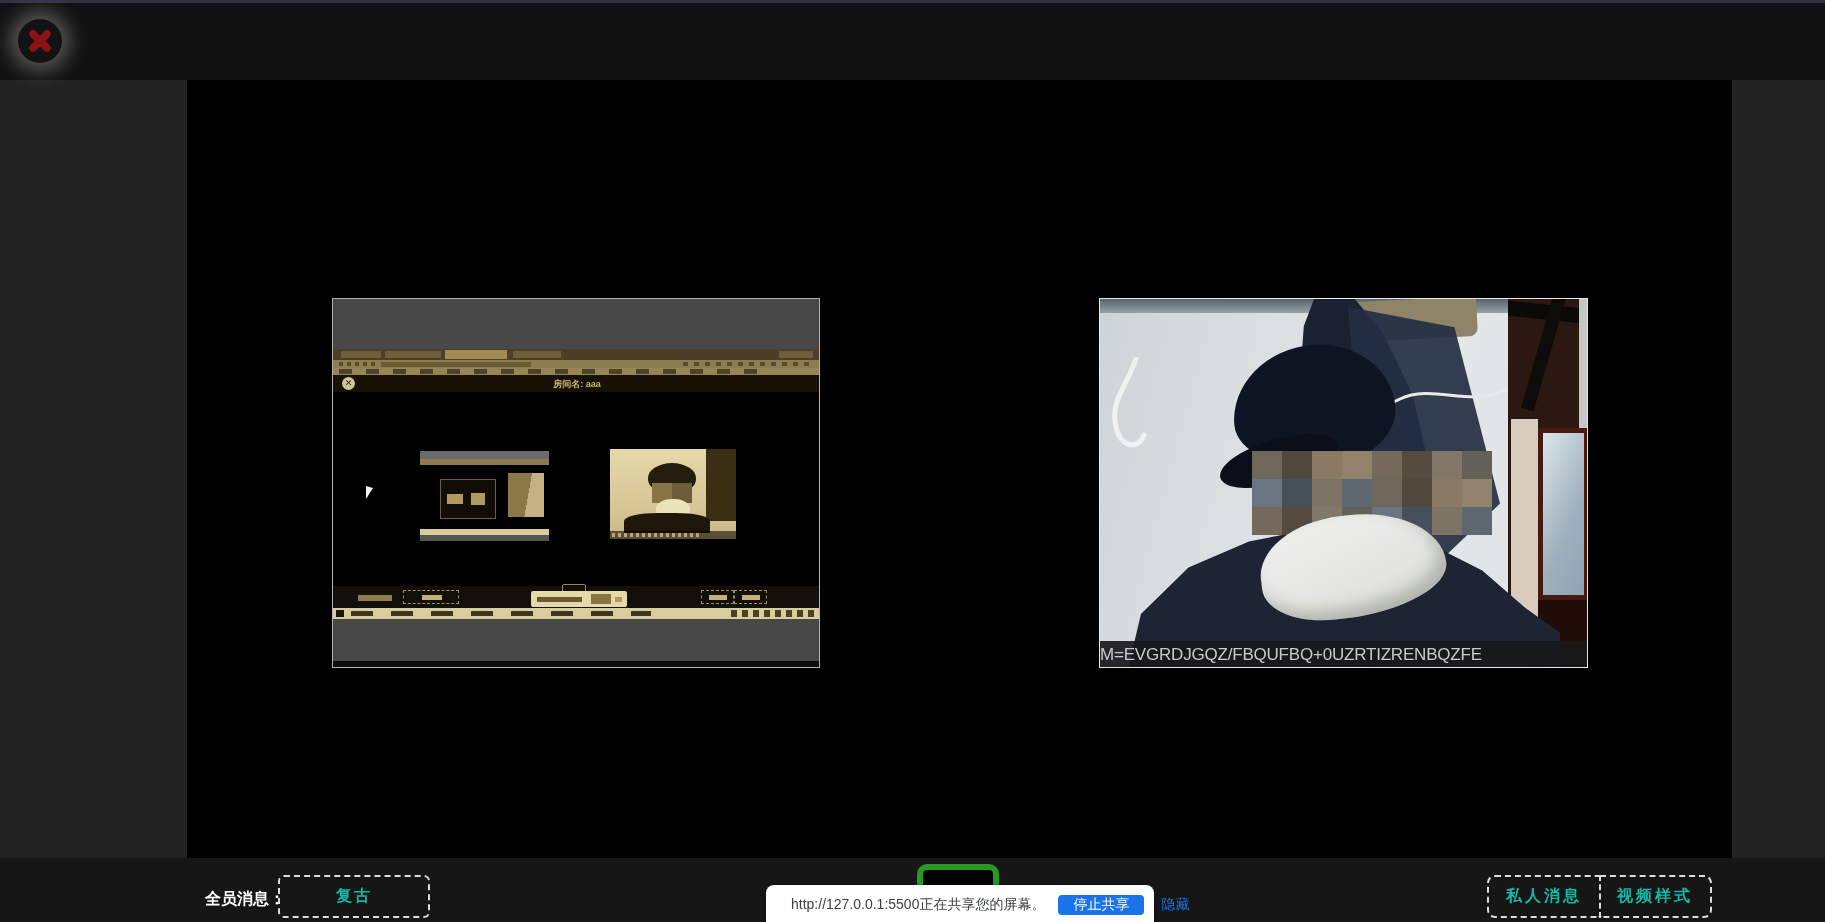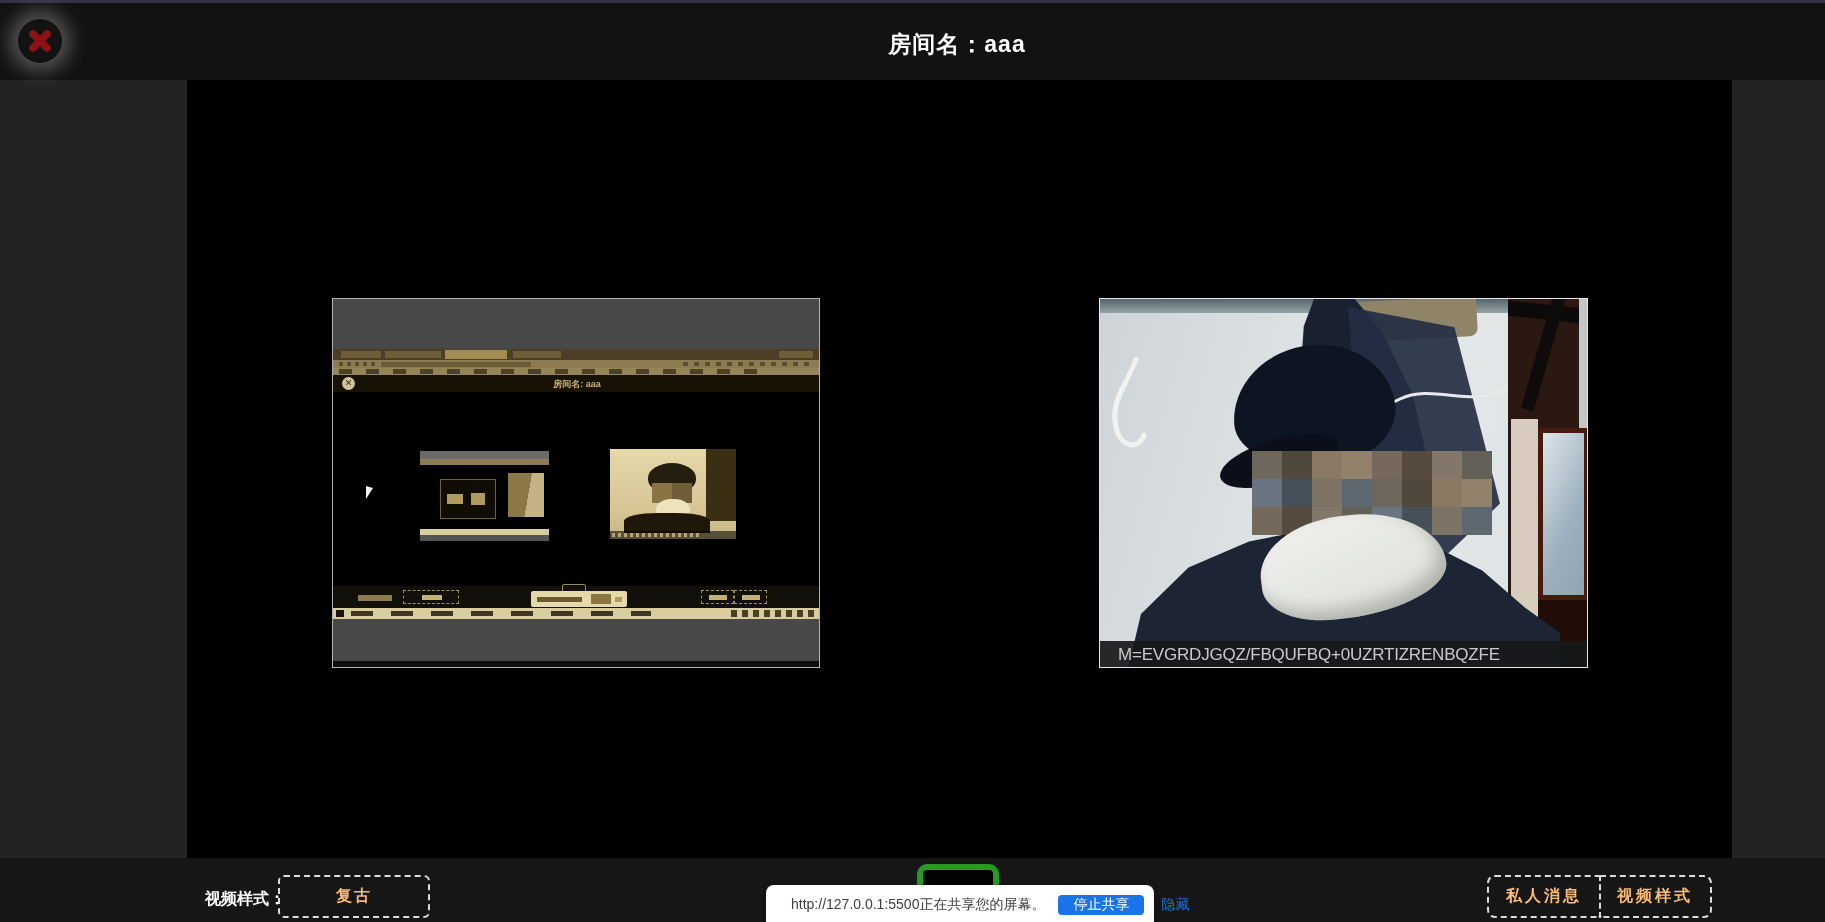--- a/index.html
+++ b/index.html
@@ -117,26 +117,26 @@
     border-radius:50%; transform:rotate(-16deg); }
   .glasses { position:absolute; border:3px solid #262b31; border-radius:50%; background:rgba(210,214,210,.25); }
   .g1 { left:188px; top:203px; width:48px; height:48px; }
   .g2 { left:255px; top:210px; width:50px; height:50px; }
   .censor { position:absolute; left:152px; top:152px; width:240px; height:84px; display:grid;
     grid-template-columns:repeat(8,1fr); grid-template-rows:repeat(3,1fr); }
   .mask { position:absolute; left:160px; top:216px; width:186px; height:102px;
     background:linear-gradient(160deg,#f0f1ed,#dcded8); border-radius:48% 52% 60% 40% / 55% 60% 45% 40%;
     transform:rotate(-7deg); box-shadow:inset -8px -10px 16px rgba(120,125,118,.45); }
   .cam-caption { position:absolute; left:0; top:342px; width:489px; height:28px; background:rgba(24,24,26,.92);
-    color:#c8cacb; font-size:17px; line-height:28px; padding-left:18px; letter-spacing:-0.2px; }
+    color:#c8cacb; font-size:17px; line-height:28px; padding-left:0; letter-spacing:-0.2px; }
 
   
   .footer { left:0; top:858px; width:1825px; height:64px; background:#161616; }
   .vs-label { position:absolute; left:205px; top:31px; color:#fff; font-size:16px; font-weight:bold; }
-  .btn-dashed { position:absolute; background:transparent; border:2px dashed #dcdcdc; color:#fdba74;
+  .btn-dashed { position:absolute; background:transparent; border:2px dashed #dcdcdc; color:#14b8a6;
     font-size:16px; font-weight:bold; font-family:inherit; cursor:pointer; letter-spacing:2px;text-align:center; }
   .retro-btn { left:278px; top:17px; width:152px; height:43px; border-radius:6px; }
   .share-btn { position:absolute; left:917px; top:6px; width:82px; height:58px;
     border:6px solid #259a25; border-radius:10px; background:#000; cursor:pointer; z-index:1; }
   .share-btn .m1 { position:absolute; left:18px; bottom:4px; width:34px; height:7px; background:#0c5a0c; }
   .share-btn .m2 { position:absolute; left:58px; bottom:4px; width:6px; height:7px; background:#0c5a0c; }
   .allmsg-btn { left:1487px; top:17px; width:114px; height:43px; border-radius:8px 0 0 8px; letter-spacing:3px; }
   .privmsg-btn { left:1600px; top:17px; width:112px; height:43px; border-radius:0 8px 8px 0; border-left:none; letter-spacing:3px; }
 
   
@@ -156,21 +156,20 @@
 
   <div class="abs top-strip"></div>
 
   <header class="abs header">
     <div class="abs close-btn">
       <svg width="44" height="44" viewBox="0 0 44 44">
         <line x1="15" y1="15" x2="29" y2="29" stroke="#8c1216" stroke-width="7.5" stroke-linecap="round"></line>
         <line x1="29" y1="15" x2="15" y2="29" stroke="#8c1216" stroke-width="7.5" stroke-linecap="round"></line>
       </svg>
     </div>
-    <div class="abs room-title">房间名：aaa</div>
   </header>
 
   <main class="abs stage">
 
     <div class="tile tile-left">
       <div class="tl-band tabsbar">
         <span class="tab" style="left:8px;width:40px"></span>
         <span class="tab" style="left:52px;width:56px"></span>
         <span class="tab active" style="left:112px;width:62px"></span>
         <span class="tab" style="left:180px;width:48px"></span>
@@ -294,21 +293,21 @@
           <span style="background: rgb(70, 80, 89);"></span>
           <span style="background: rgb(125, 116, 102);"></span>
           <span style="background: rgb(94, 104, 112);"></span>
         </div>
       <div class="mask"></div>
       <div class="cam-caption">M=EVGRDJGQZ/FBQUFBQ+0UZRTIZRENBQZFE</div>
     </div>
   </main>
 
   <footer class="abs footer">
-    <span class="vs-label">视频样式：</span>
+    <span class="vs-label">全员消息：</span>
     <button class="btn-dashed retro-btn">复古</button>
     <div class="share-btn">
       <span class="m1"></span>
       <span class="m2"></span>
     </div>
     <button class="btn-dashed allmsg-btn">私人消息</button>
     <button class="btn-dashed privmsg-btn">视频样式</button>
   </footer>
 
   <div class="abs share-bar">

